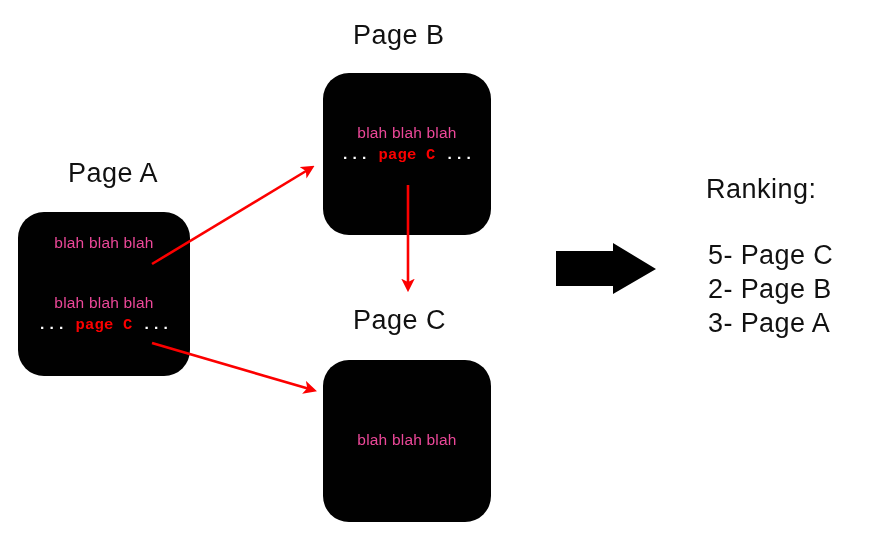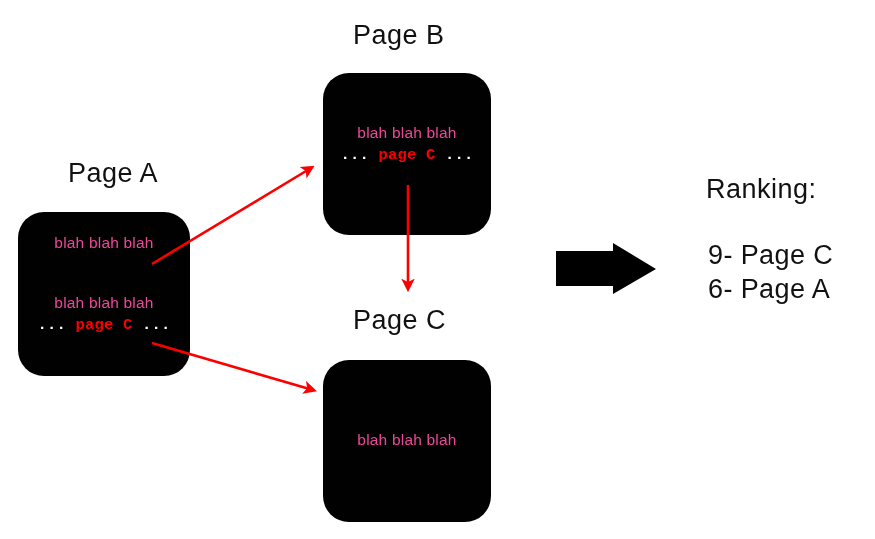--- a/index.html
+++ b/index.html
@@ -135,17 +135,18 @@
     <line x1="408" y1="185" x2="408" y2="288" stroke="#fc0000" stroke-width="2.6" marker-end="url(#redhead)"></line>
 
     <g>
       <path d="M556,251 L613,251 L613,243 L656,269 L613,294 L613,286 L556,286 Z" fill="#000000"></path>
     </g>
   </svg>
 
   <div id="ranking-heading">Ranking:</div>
 
   <ul id="ranking-list">
-    <li>9- Page C</li>
-    <li>6- Page A</li>
+    <li>5- Page C</li>
+    <li>2- Page B</li>
+    <li>3- Page A</li>
   </ul>
 
 </div>
 
 </body></html>

